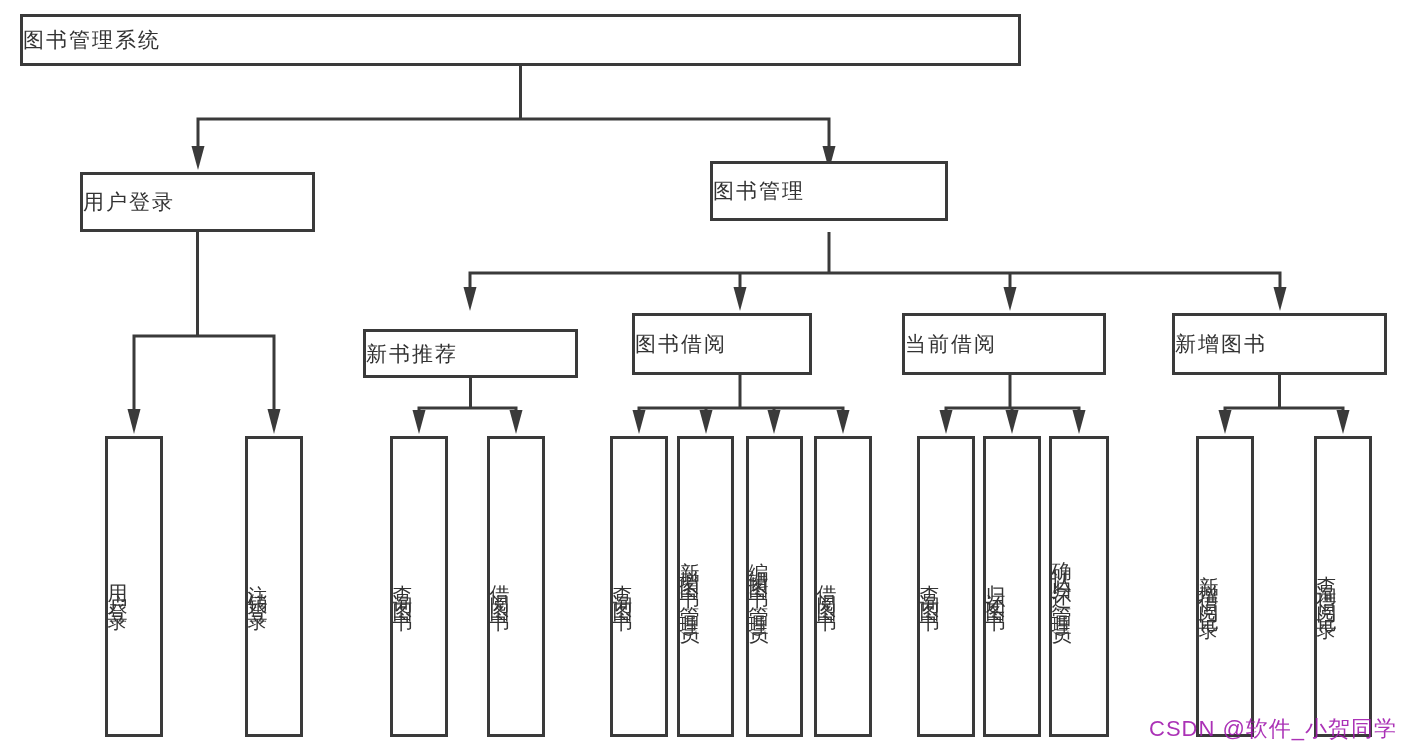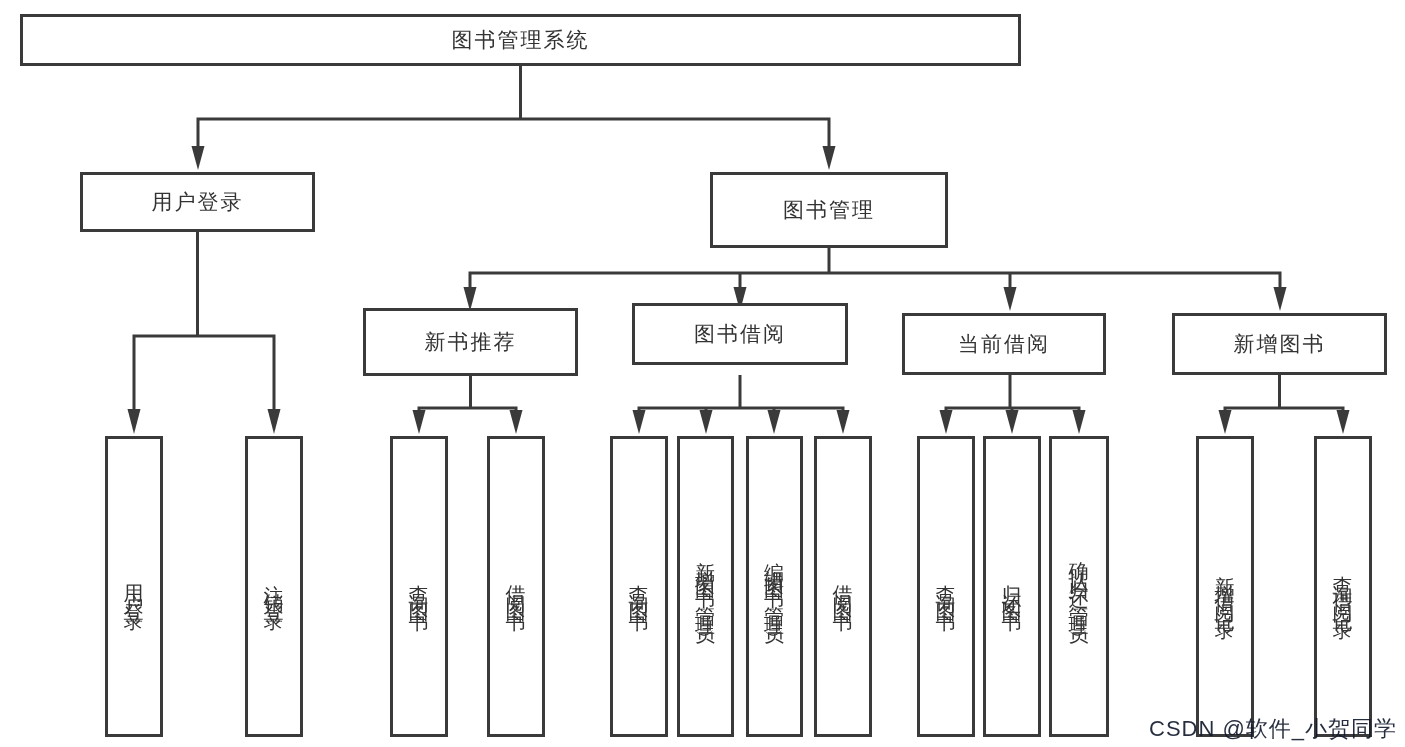--- a/index.html
+++ b/index.html
@@ -4,32 +4,32 @@
 <style>
   html,body{margin:0;padding:0;}
   body{
     width:1405px;height:747px;position:relative;overflow:hidden;
     background:#ffffff;
     font-family:"Liberation Sans","DejaVu Sans",sans-serif;
   }
   .node{
     position:absolute;box-sizing:border-box;
     border:3px solid #3a3a3a;background:#ffffff;
-    display:flex;align-items:center;justify-content:center;
+    display:flex;align-items:center;justify-content:flex-start;
     color:#333333;z-index:2;
   }
   .hbox .label{font-size:21px;letter-spacing:2px;white-space:nowrap;}
   .vbox .label{
     writing-mode:vertical-rl;text-orientation:mixed;
     font-size:20px;letter-spacing:9px;line-height:1;white-space:nowrap;
   }
   #connectors{position:absolute;left:0;top:0;z-index:1;}
   #watermark{
     position:absolute;left:1149px;top:714px;z-index:5;
-    font-size:22px;letter-spacing:1px;color:#0f172a;opacity:0.9;
+    font-size:22px;letter-spacing:1px;color:#a21caf;opacity:0.9;
     white-space:nowrap;
   }
 </style>
 </head>
 <body>
 
 <svg id="connectors" width="1405" height="747">
   <g stroke="#3a3a3a" stroke-width="3" fill="none">
     <path d="M520.5,66 V119"></path>
     <path d="M198,148 V119 H829 V148"></path>
@@ -74,28 +74,28 @@
   </g>
 </svg>
 
 <div class="node hbox" style="left:20px;top:14px;width:1001px;height:52px">
   <span class="label">图书管理系统</span>
 </div>
 
 <div class="node hbox" style="left:80px;top:172px;width:235px;height:60px">
   <span class="label">用户登录</span>
 </div>
-<div class="node hbox" style="left:710px;top:172px;width:238px;height:76px">
+<div class="node hbox" style="left:710px;top:161px;width:238px;height:60px">
   <span class="label">图书管理</span>
 </div>
 
-<div class="node hbox" style="left:363px;top:308px;width:215px;height:68px">
+<div class="node hbox" style="left:363px;top:329px;width:215px;height:49px">
   <span class="label">新书推荐</span>
 </div>
-<div class="node hbox" style="left:632px;top:303px;width:216px;height:62px">
+<div class="node hbox" style="left:632px;top:313px;width:180px;height:62px">
   <span class="label">图书借阅</span>
 </div>
 <div class="node hbox" style="left:902px;top:313px;width:204px;height:62px">
   <span class="label">当前借阅</span>
 </div>
 <div class="node hbox" style="left:1172px;top:313px;width:215px;height:62px">
   <span class="label">新增图书</span>
 </div>
 
 <div class="node vbox" style="left:105px;top:436px;width:58px;height:301px">

